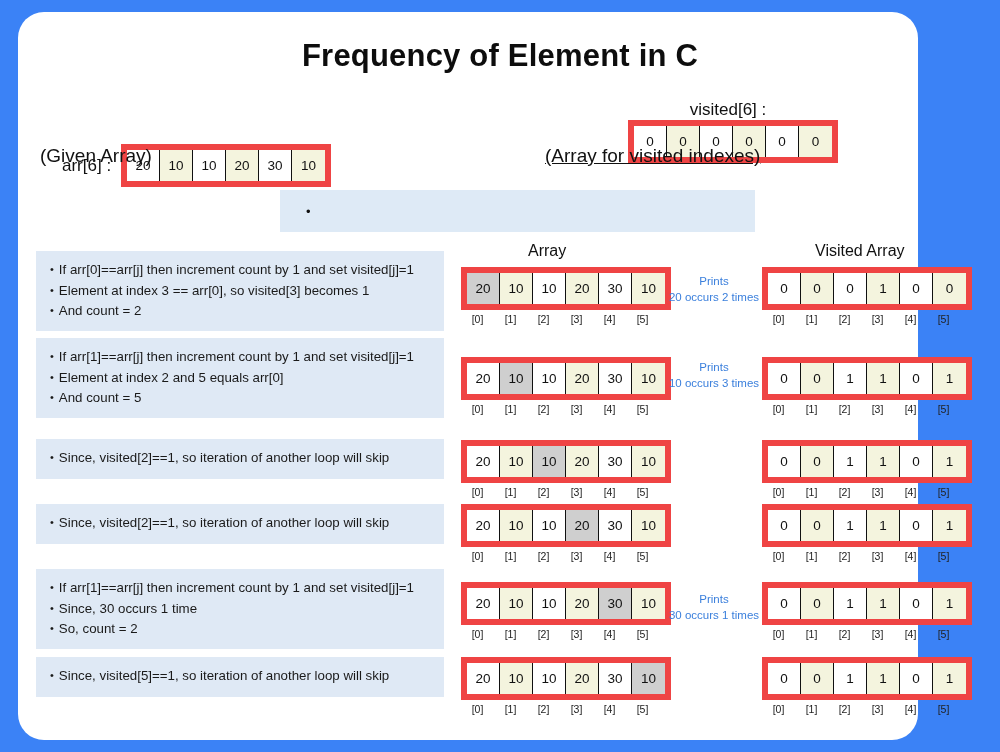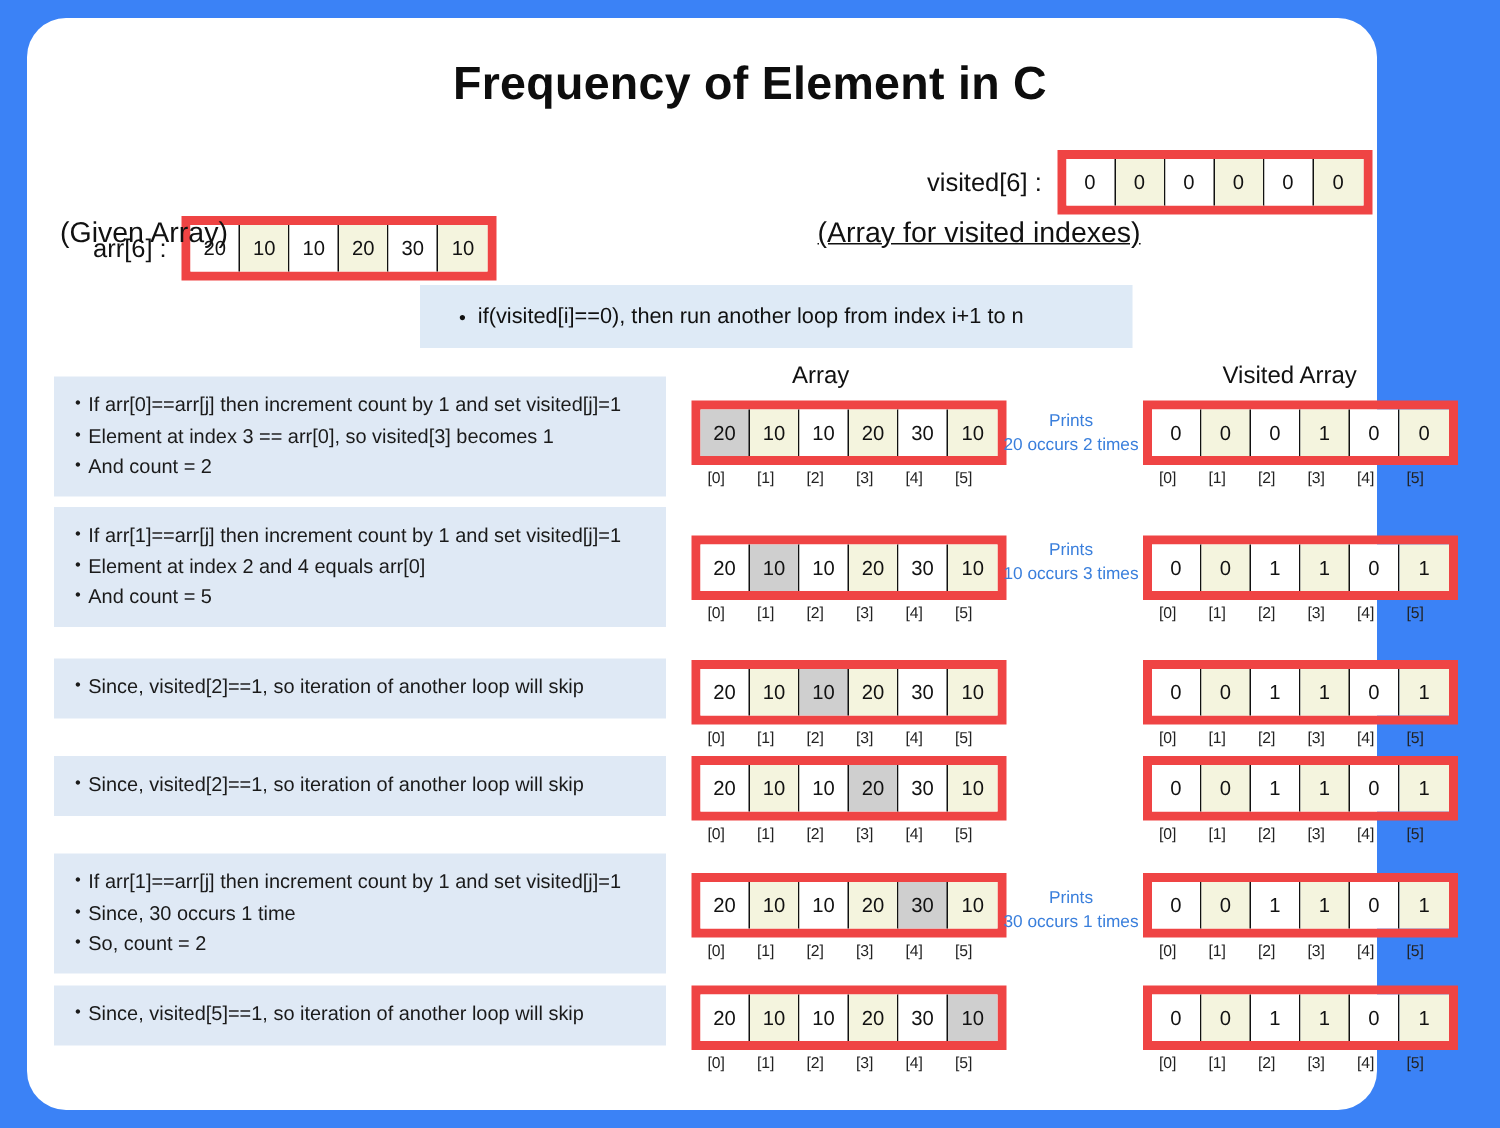--- a/index.html
+++ b/index.html
@@ -23,21 +23,21 @@
     position: absolute; left: 0; top: 26px; width: 964px;
     text-align: center;
     font-size: 31px; font-weight: bold; color: #0d0d0d;
     letter-spacing: .2px;
   }
 
   
   .hdr { position: absolute; display: flex; align-items: center; }
   .hdr .lbl { font-size: 17px; color: #111; white-space: nowrap; }
   .hdr-given { left: 44px;  top: 88px; margin-top: 44px; }
-  .hdr-visit { left: 600px; top: 88px; }
+  .hdr-visit { left: 600px; top: 88px; flex-direction: column; }
   .sub {
     position: absolute; font-size: 19px; color: #111; font-weight: 500;
   }
   .sub-given { left: 22px;  top: 133px; }
   .sub-visit { left: 527px; top: 133px; text-decoration: underline; }
 
   
   .arr { display: flex; border: 6px solid #ef4444; justify-content: flex-end; }
   .cell {
     width: 33px; height: 31px;
@@ -131,21 +131,20 @@
         <div class="cell ">0</div>
         <div class="cell cream">0</div>
         <div class="cell ">0</div>
         <div class="cell cream">0</div>
       </div>
   </div>
   <div class="sub sub-visit">(Array for visited indexes)</div>
 
   <div class="cond">
     <span class="dot">•</span>
-    <span>if(visited[i]==0), then run another loop from index i+1 to n</span>
   </div>
 
   <div class="colhead colhead-array">Array</div>
   <div class="colhead colhead-visited">Visited Array</div>
 
   <div id="steps-host">
       <div class="row" style="top: 239px;">
         <div class="txtbox" style="left: 18px;">
           <div class="bullet">
             <span class="dot">•</span>
@@ -202,21 +201,21 @@
         </div>
       </div>
       <div class="row" style="top: 326px;">
         <div class="txtbox" style="left: 18px;">
           <div class="bullet">
             <span class="dot">•</span>
             <span>If arr[1]==arr[j] then increment count by 1 and set visited[j]=1</span>
           </div>
           <div class="bullet">
             <span class="dot">•</span>
-            <span>Element at index 2 and 4 equals  arr[0]</span>
+            <span>Element at index 2 and 5 equals  arr[0]</span>
           </div>
           <div class="bullet">
             <span class="dot">•</span>
             <span>And count = 5</span>
           </div>
         </div>
         <div class="arrwrap arr-main" style="top: 19px;">
           <div class="arr">
             <div class="cell ">20</div>
             <div class="cell gray">10</div>

